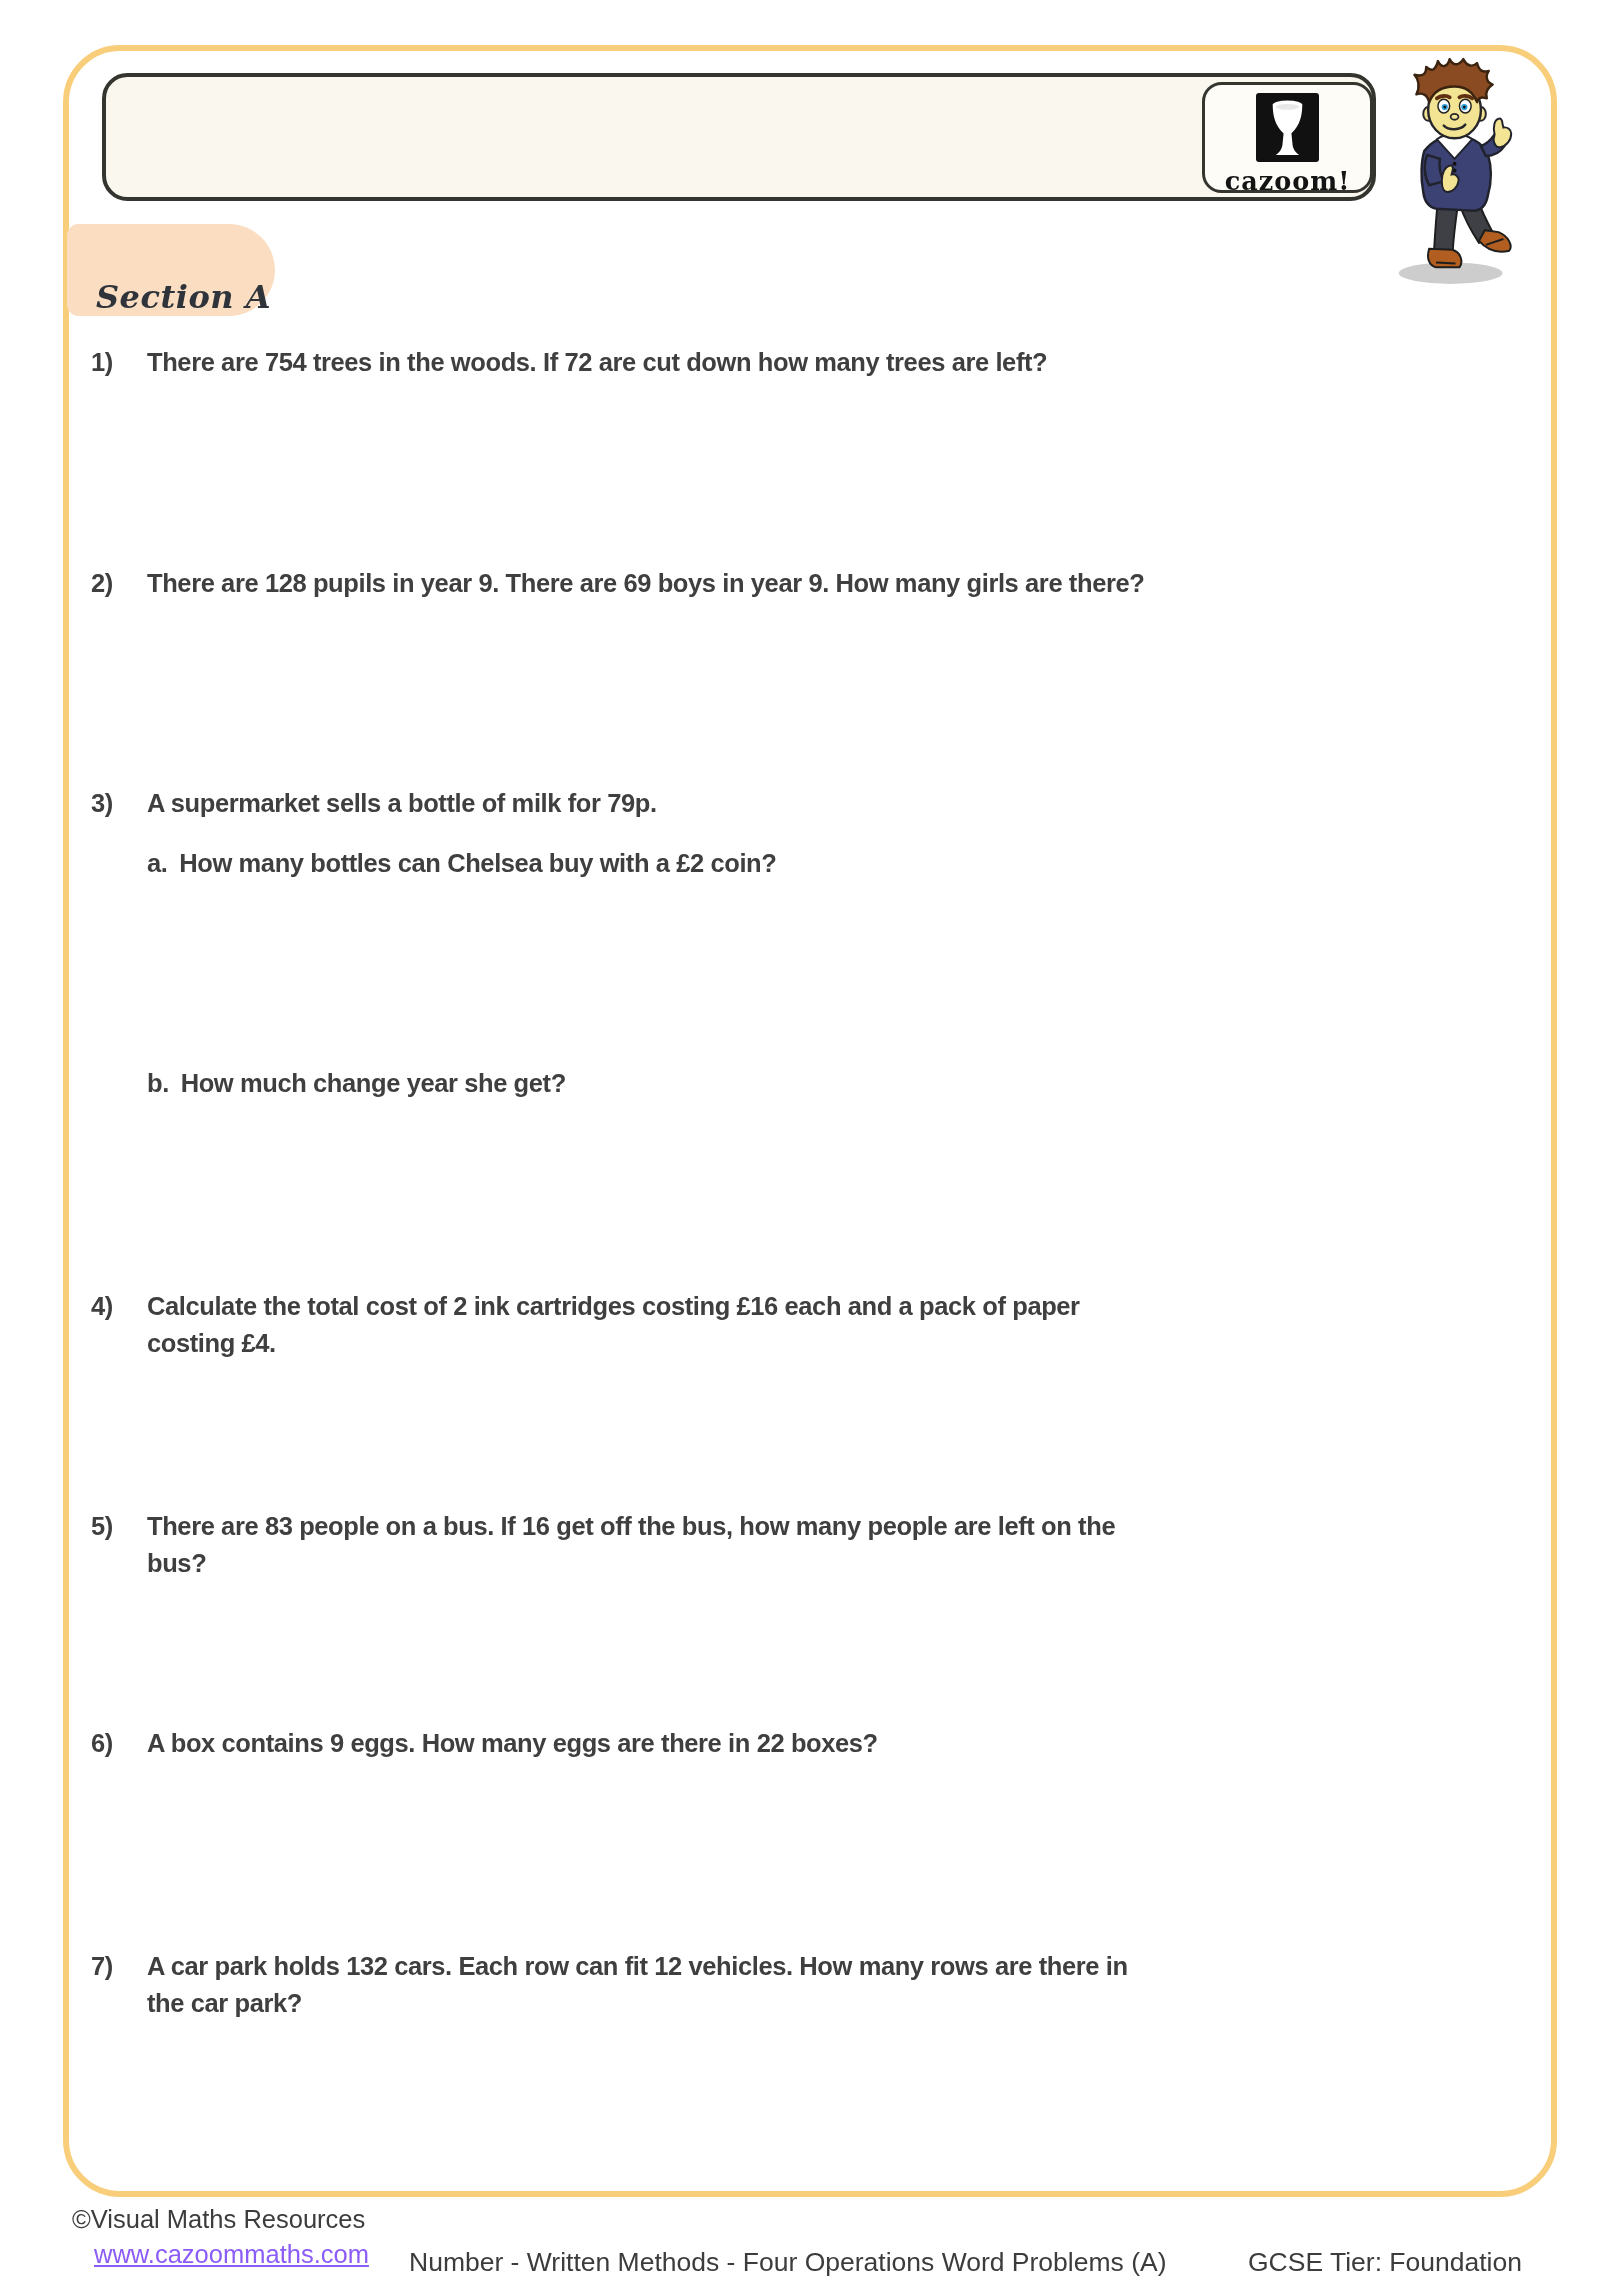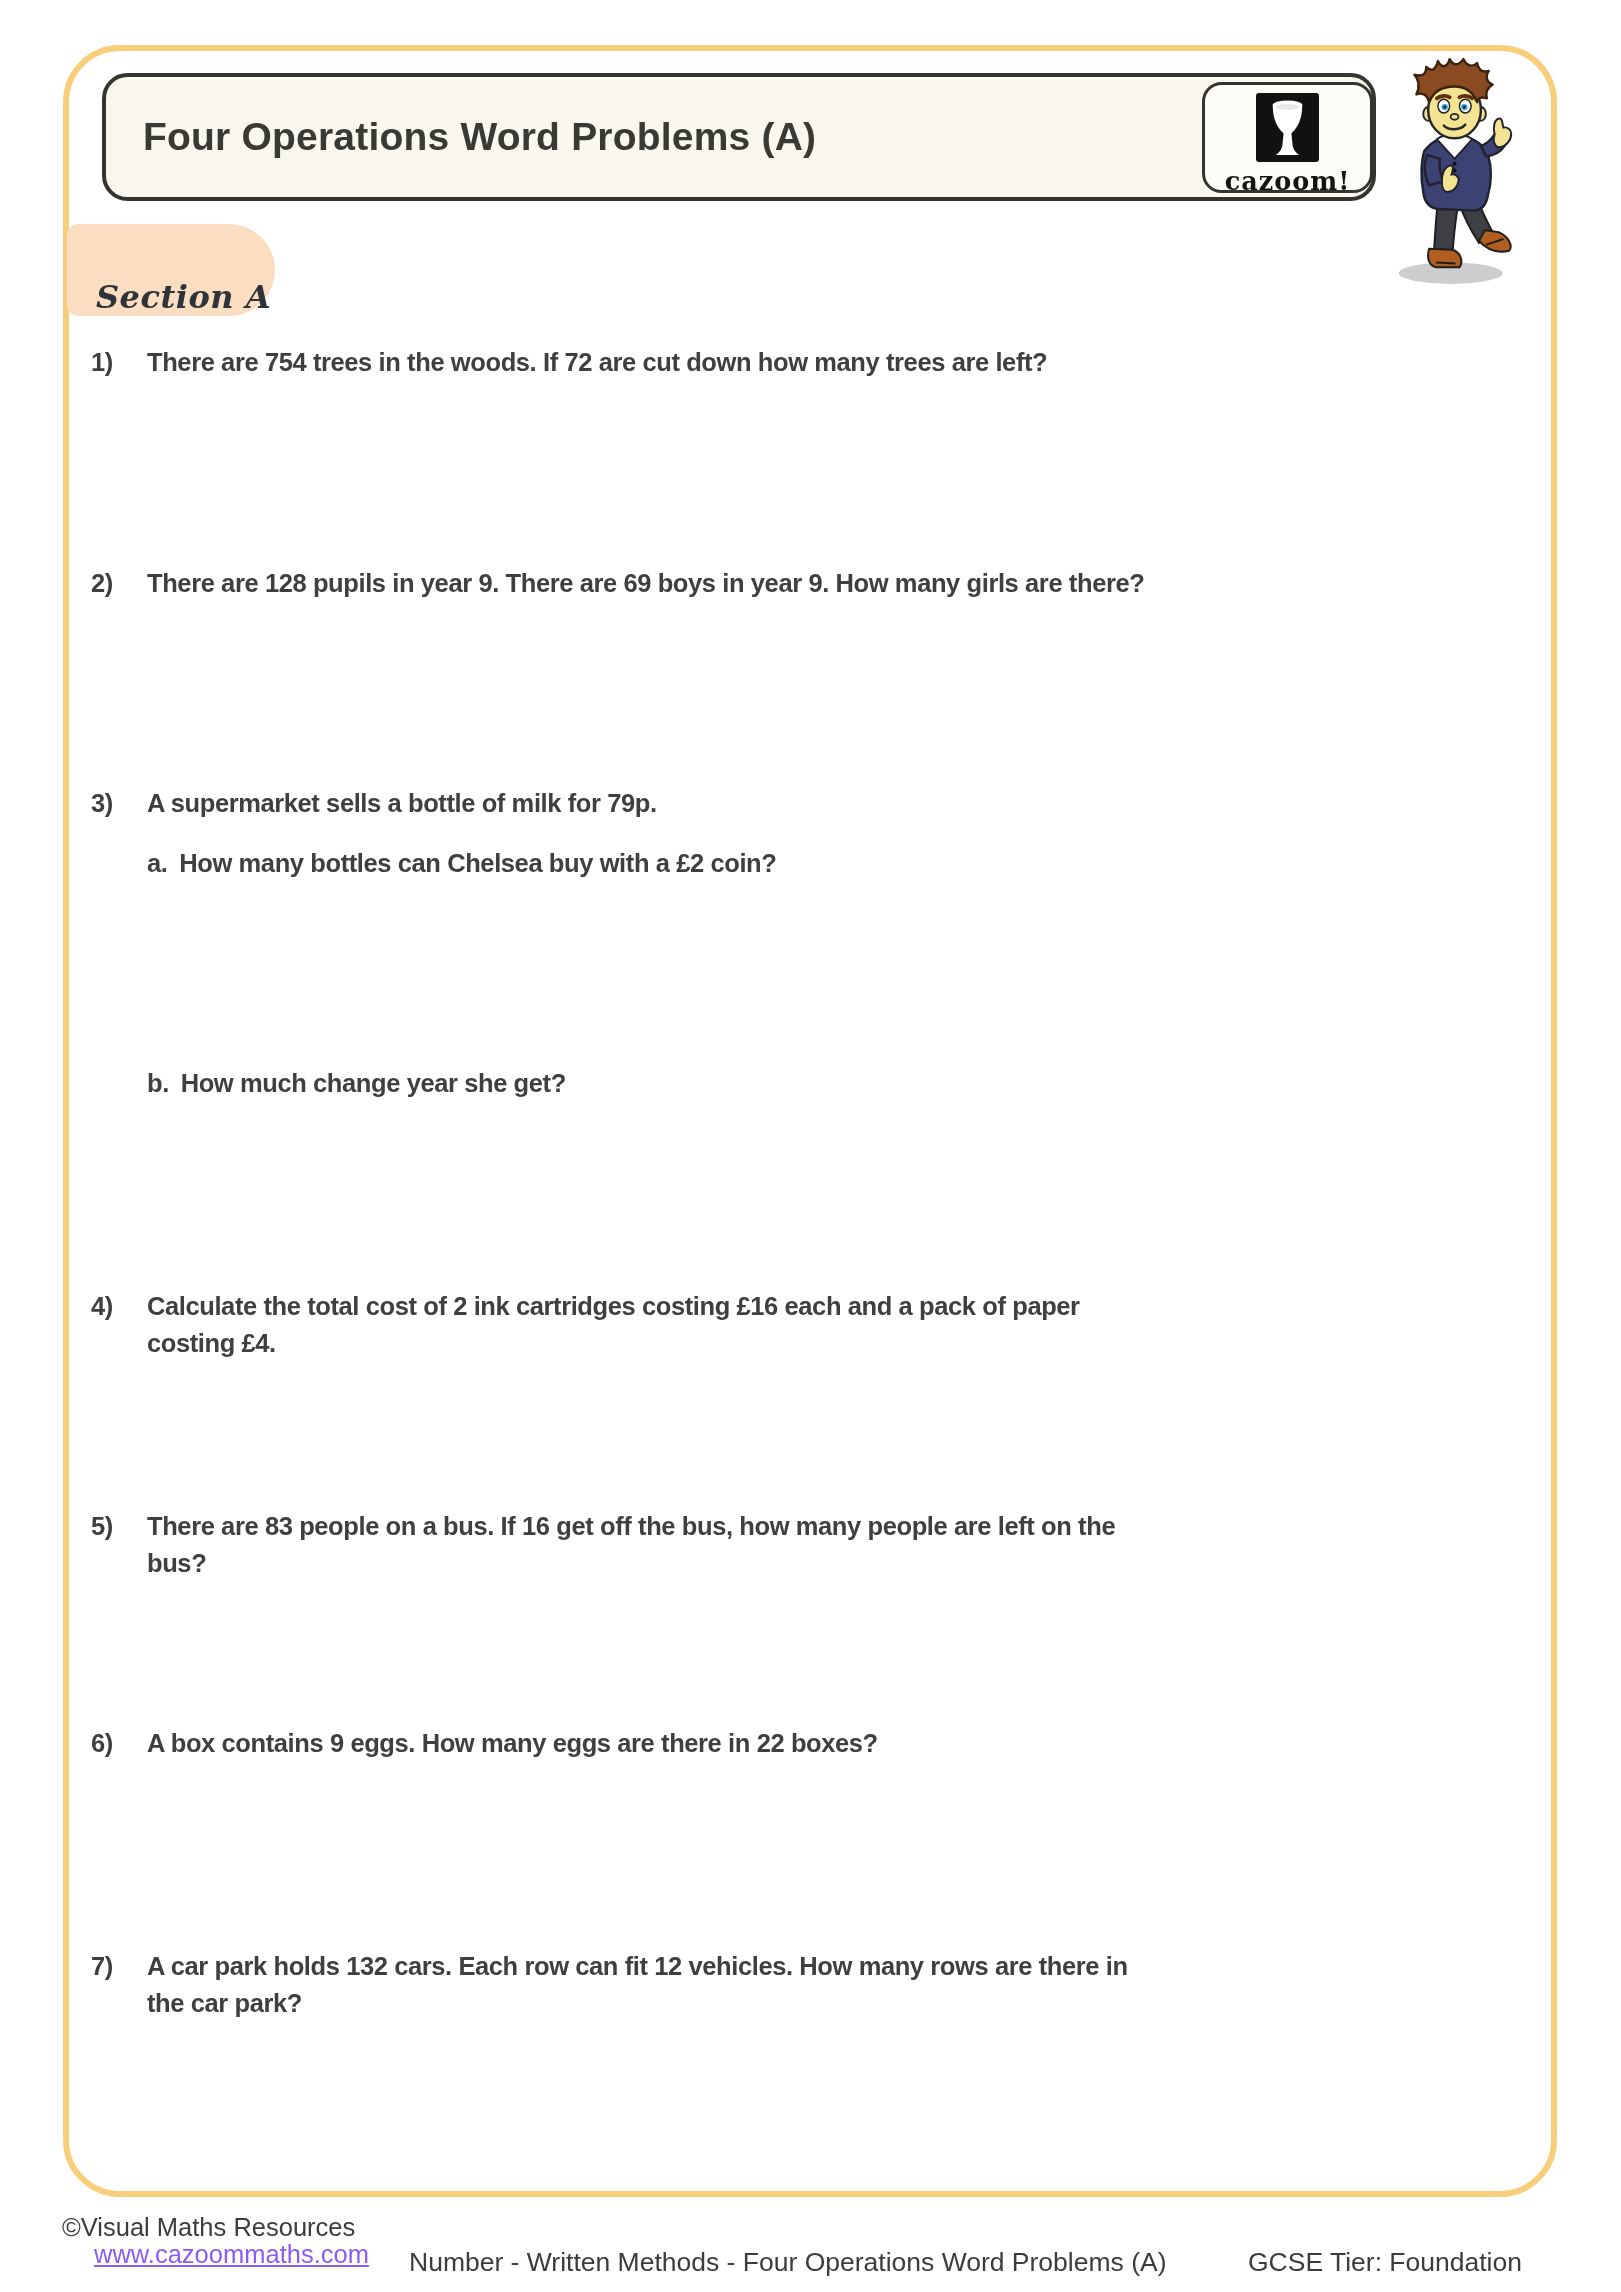--- a/index.html
+++ b/index.html
@@ -49,33 +49,32 @@
     letter-spacing:-0.4px;
   }
   .q .num { width:56px; flex:none; }
   .q .txt { white-space:pre-line; width:1235px; }
   .part { left:147px; }
   .part .plabel { flex:none; margin-right:11.8px; }
   .q1 { top:344px; }  .q2 { top:565px; }  .q3 { top:785px; }
   .q3a { top:845px; } .q3b { top:1065px; }
   .q4 { top:1288px; } .q5 { top:1508px; } .q6 { top:1725px; } .q7 { top:1948px; }
   
-  .f-copy { position:absolute; left:62px;  top:2205px; font-size:25.5px; color:#3C3C3C;margin-top:8px; }
+  .f-copy { position:absolute; left:72px;  top:2205px; font-size:25.5px; color:#3C3C3C; }
   .f-link { position:absolute; left:62px;  top:2240px; font-size:25.5px; color:#8b5cf6; text-decoration:underline; cursor:pointer;margin-left:32px; }
   .f-doc  { position:absolute; left:409px; top:2247px; font-size:26.5px; color:#3C3C3C; }
   .f-tier { position:absolute; left:1248px;top:2247px; font-size:26.5px; color:#3C3C3C; }
   .mascot { position:absolute; left:1392px; top:57px; width:129px; height:233px; }
 </style>
 </head>
 <body>
 
 <div class="frame"></div>
 
 <div class="titlebar">
-  <span class="title">Four Operations Word Problems (A)</span>
   <div class="logobox">
     <span>
       <svg width="63" height="69" viewBox="0 0 64 70">
         <rect x="0" y="0" width="64" height="70" rx="3" fill="#111111"></rect>
         <ellipse cx="32" cy="12" rx="15" ry="4.5" fill="#ffffff"></ellipse>
         <path d="M17,12 C17,30 24,37 28,41 L27,51 C27,57 23,61 20,63 L44,63 C41,61 37,57 37,51 L36,41 C40,37 47,30 47,12 Z" fill="#ffffff"></path>
         <ellipse cx="32" cy="14" rx="12" ry="3" fill="#e8e8e8"></ellipse>
       </svg>
     </span>
     <span class="logotext">cazoom!</span>

